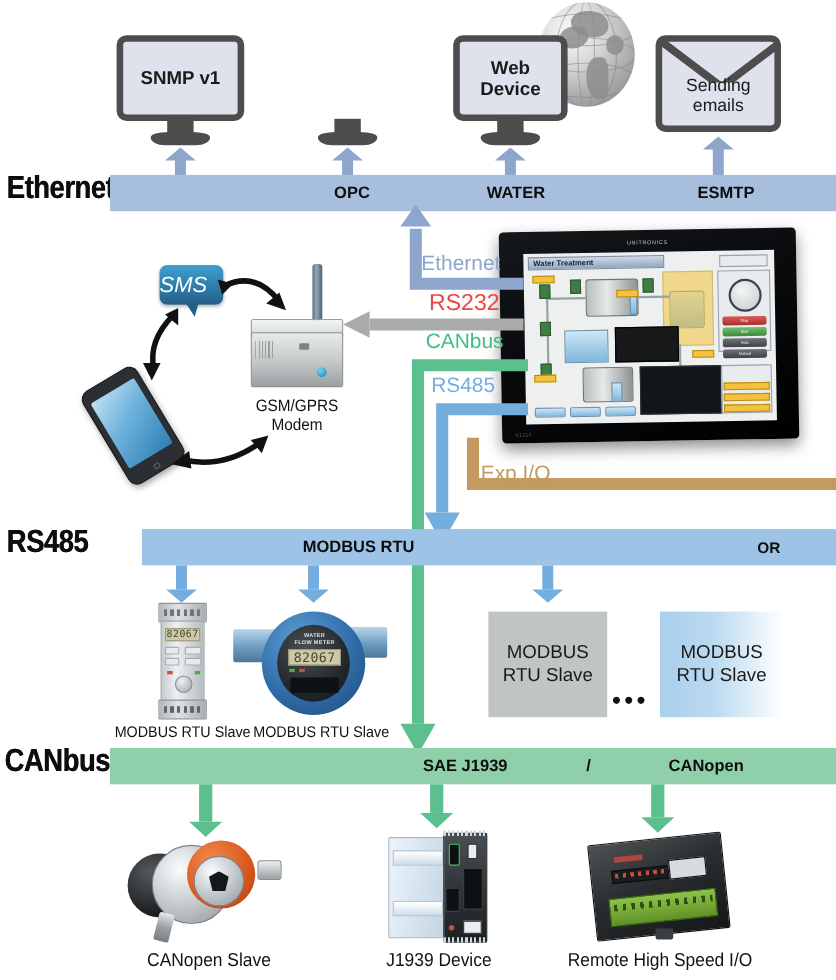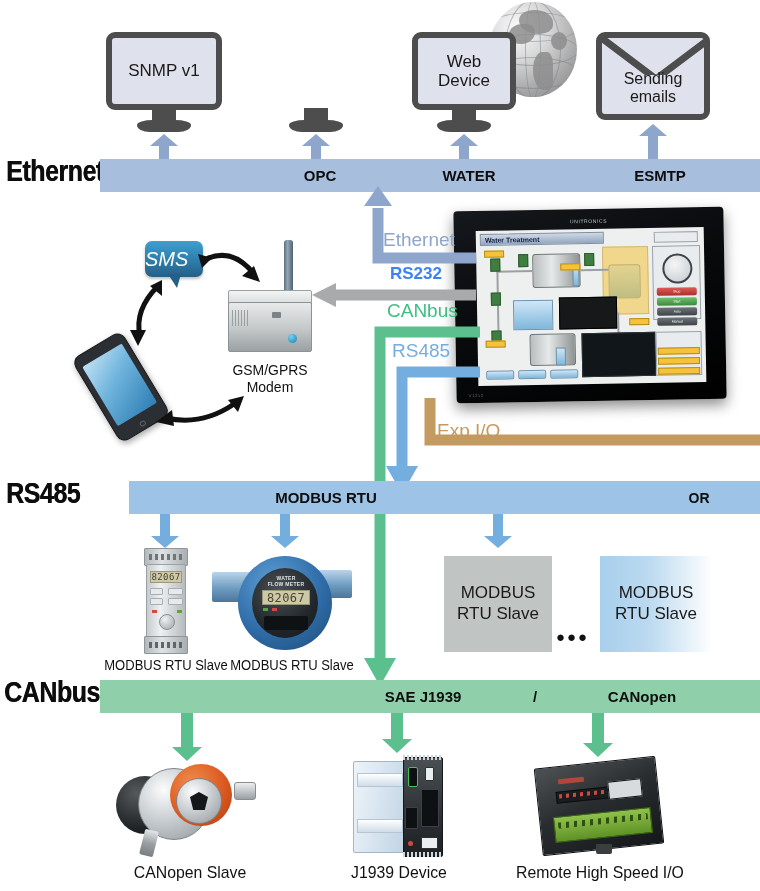--- a/index.html
+++ b/index.html
@@ -31,21 +31,21 @@
   .bus-seg {
     position:absolute; top:0; height:100%;
     display:flex; align-items:center; justify-content:center;
     font-family:"Liberation Sans Narrow","Liberation Sans",sans-serif;
     font-weight:bold; color:#0d0d0d;
     white-space:nowrap;
     transform-origin:center;
   }
 
   
-  .monitor { position:absolute; }
+  .monitor { position:absolute;font-weight:bold; }
   .mon-body {
     position:absolute; left:0; top:0; width:100%;
     border:6px solid #4d4d4d; border-radius:9px;
     background:#dfe2ec;
     display:flex; align-items:center; justify-content:center;
     text-align:center; line-height:1.12;
     color:#1a1a1a;
   }
   .mon-neck {
     position:absolute; background:#4d4d4d;
@@ -353,21 +353,21 @@
   <svg class="abs" style="left:358px;top:186px;width:120px;height:90px;overflow:visible;">
     <path d="M118,72 L20,72 L20,22" stroke="#8ea6cc" stroke-width="11" fill="none"></path>
     <polygon points="20,0 6,20 34,20" fill="#8ea6cc"></polygon>
   </svg>
   <div class="abs" style="left:383px;top:229px;font-size:19px;color:#8ea6cc;">Ethernet</div>
 
   <svg class="abs" style="left:312px;top:281px;width:170px;height:30px;overflow:visible;">
     <path d="M164,14 L24,14" stroke="#a9aaac" stroke-width="11" fill="none"></path>
     <polygon points="0,14 24,2 24,26" fill="#a9aaac"></polygon>
   </svg>
-  <div class="abs" style="left:390px;top:264px;font-size:17px;color:#3b82f6;font-weight:bold;">RS232</div>
+  <div class="abs" style="left:390px;top:264px;font-size:21px;color:#ef4444;">RS232</div>
 
   <svg class="abs" style="left:330px;top:318px;width:160px;height:370px;overflow:visible;">
     <path d="M150,14 L50,14 L50,340" stroke="#5bc08e" stroke-width="11" fill="none"></path>
     <polygon points="50,368 34,340 66,340" fill="#5bc08e"></polygon>
   </svg>
   <div class="abs" style="left:387px;top:300px;font-size:19px;color:#3fbf82;">CANbus</div>
 
   <svg class="abs" style="left:370px;top:358px;width:130px;height:140px;overflow:visible;">
     <path d="M110,14 L32,14 L32,108" stroke="#74aede" stroke-width="11" fill="none"></path>
     <polygon points="32,136 16,108 48,108" fill="#74aede"></polygon>

